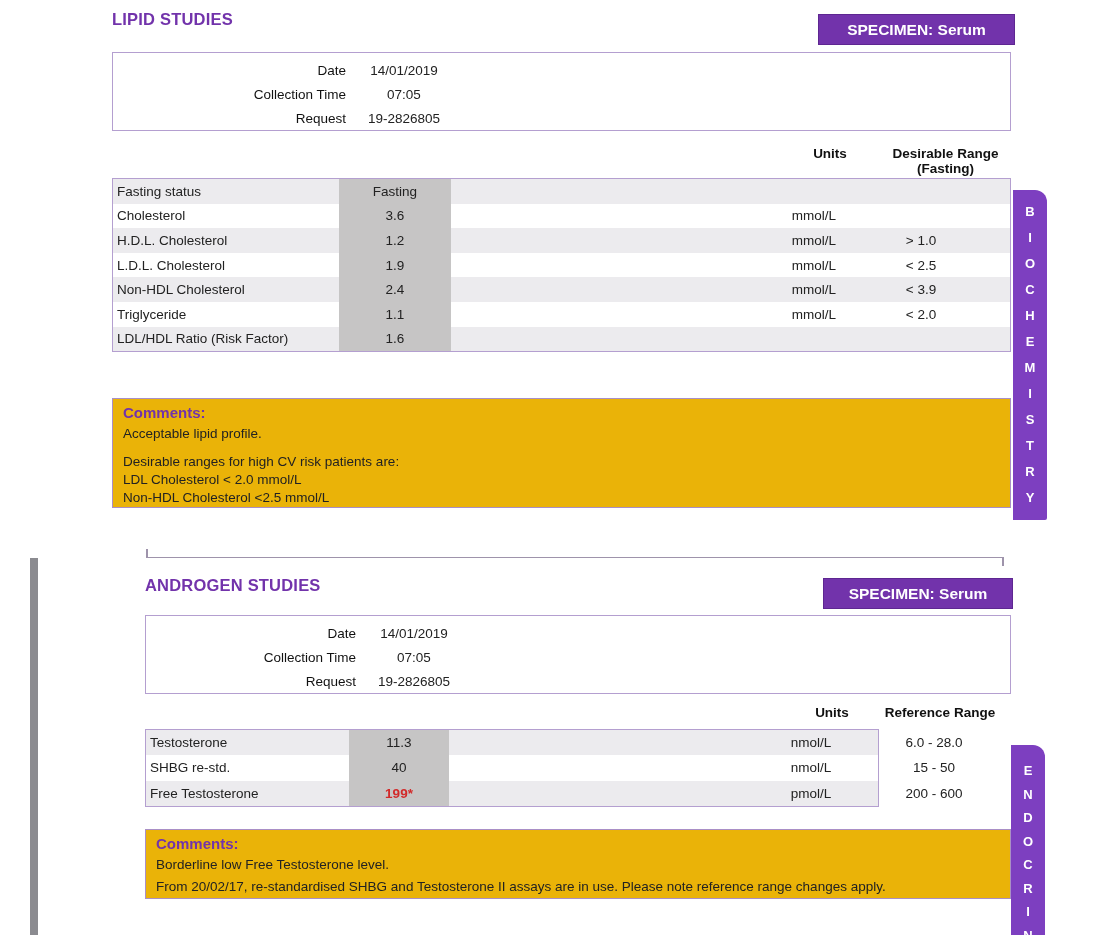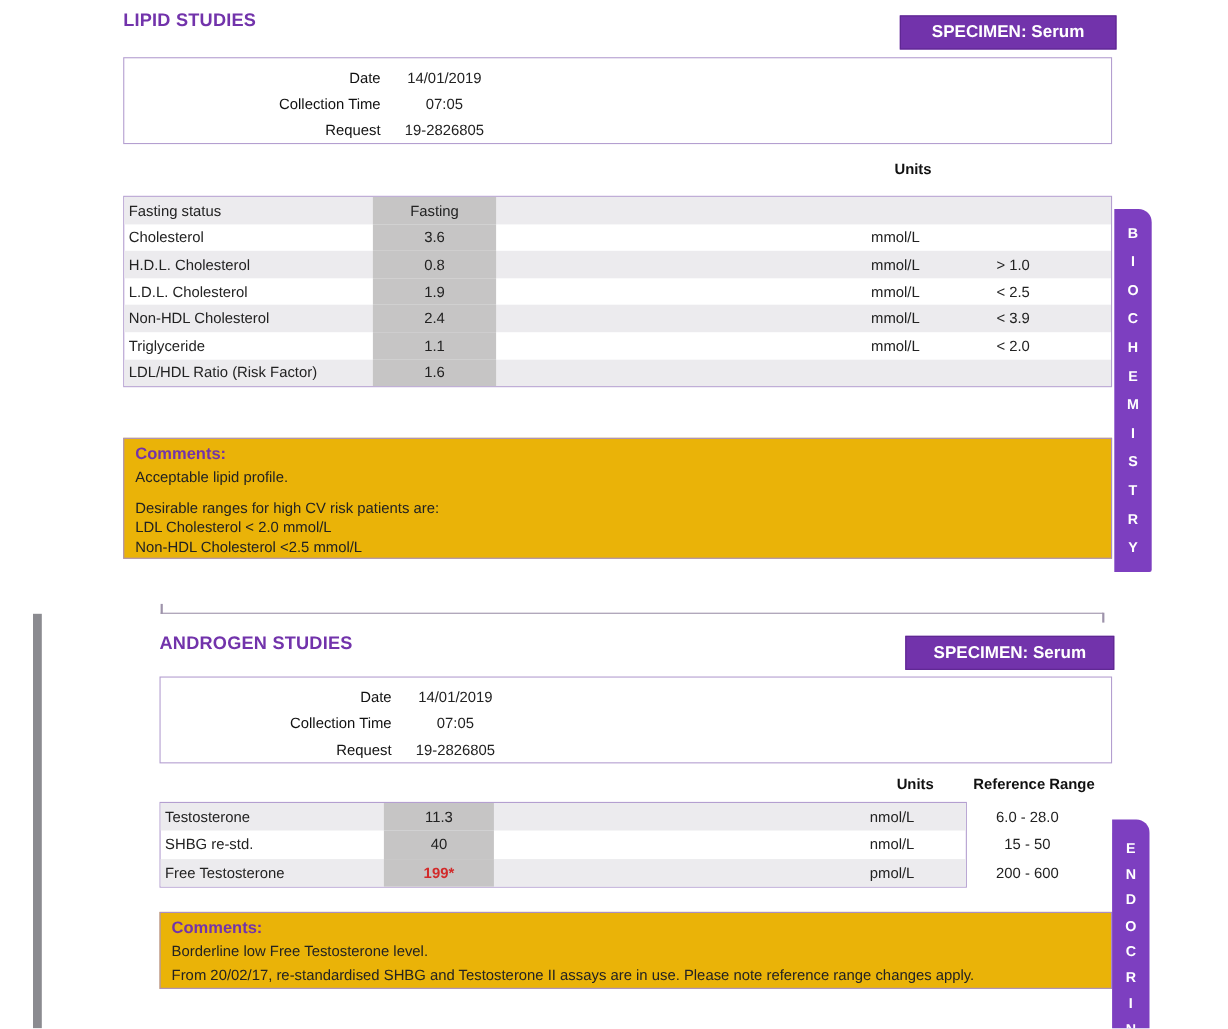--- a/index.html
+++ b/index.html
@@ -82,37 +82,41 @@
       <span class="lbl">Collection Time</span>
       <span class="val">07:05</span>
     </div>
     <div class="inforow">
       <span class="lbl">Request</span>
       <span class="val">19-2826805</span>
     </div>
   </div>
 
   <div class="abs colhead" style="left:780px; top:146px; width:100px;">Units</div>
+  <div class="abs colhead" style="left:868px; top:146px; width:155px;">
+    <span>Desirable Range</span><br>
+    <span>(Fasting)</span>
+  </div>
 
   <div class="abs rtable t1" style="left:112px; top:178px; width:899px;">
     <div class="trow">
       <div class="c-name">Fasting status</div>
       <div class="c-value">Fasting</div>
       <div class="c-units"></div>
       <div class="c-range"></div>
     </div>
     <div class="trow">
       <div class="c-name">Cholesterol</div>
       <div class="c-value">3.6</div>
       <div class="c-units">mmol/L</div>
       <div class="c-range"></div>
     </div>
     <div class="trow">
       <div class="c-name">H.D.L. Cholesterol</div>
-      <div class="c-value">0.8</div>
+      <div class="c-value">1.2</div>
       <div class="c-units">mmol/L</div>
       <div class="c-range">&gt; 1.0</div>
     </div>
     <div class="trow">
       <div class="c-name">L.D.L. Cholesterol</div>
       <div class="c-value">1.9</div>
       <div class="c-units">mmol/L</div>
       <div class="c-range">&lt; 2.5</div>
     </div>
     <div class="trow">

